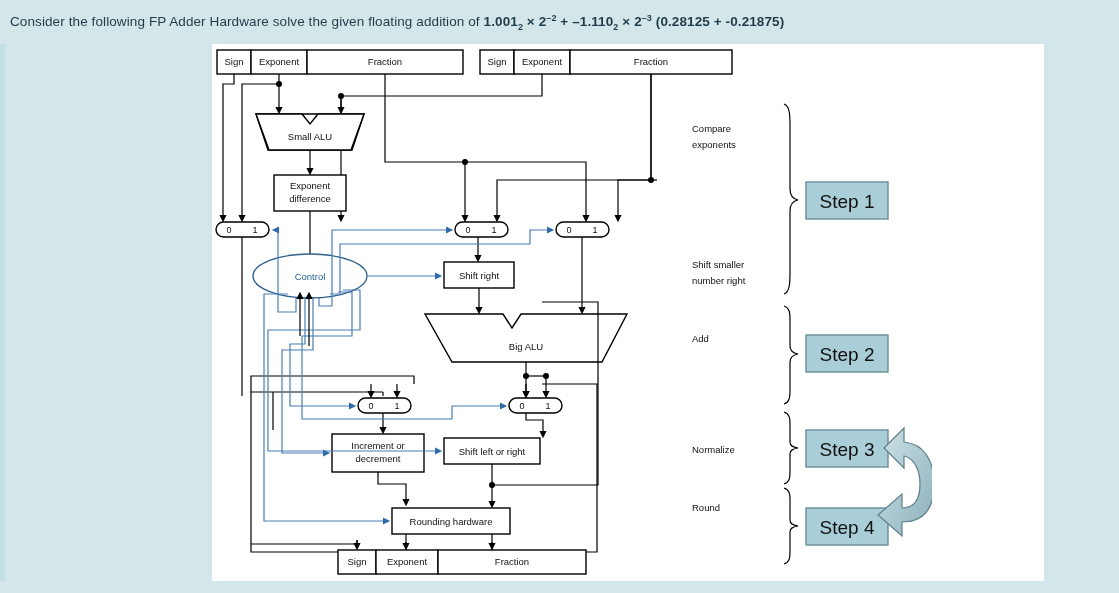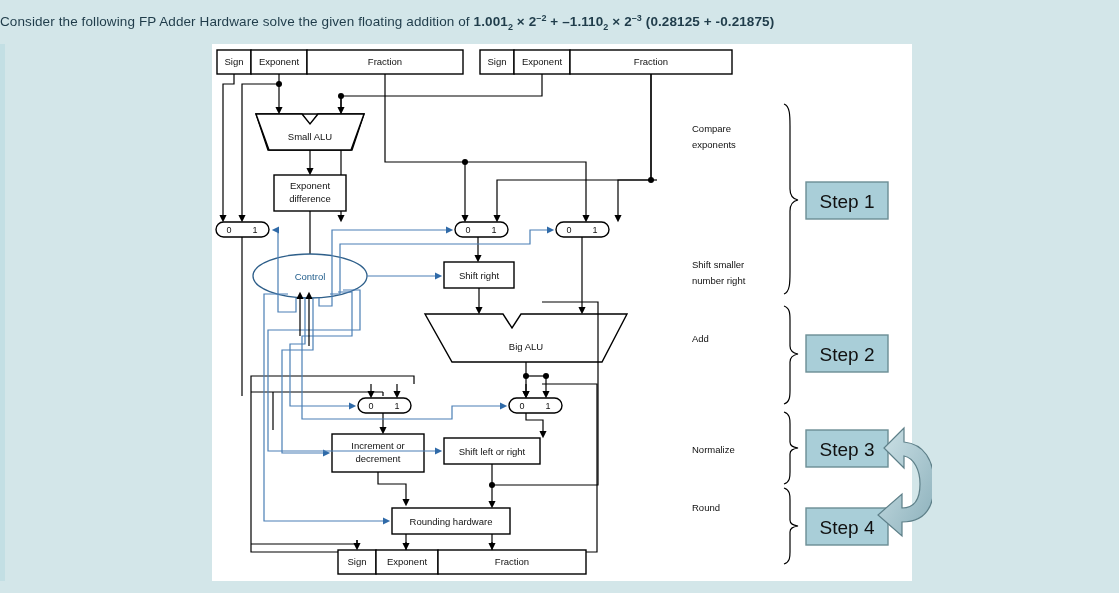--- a/index.html
+++ b/index.html
@@ -14,38 +14,38 @@
     overflow: hidden;
     position: relative;
   }
   #prompt-bar {
     position: absolute;
     left: 0; top: 0;
     width: 1119px;
     height: 44px;
     display: flex;
     align-items: center;
-    padding-left: 0;
+    padding-left: 10px;
     box-sizing: border-box;
   }
   #prompt-text {
     font-size: 13.5px;
     color: #1f3c4a;
     white-space: nowrap;
     letter-spacing: 0.1px;
   }
   #prompt-text .b { font-weight: bold; }
   #prompt-text sup { font-size: 9px; vertical-align: super; }
   #prompt-text sub { font-size: 9px; vertical-align: sub; }
 
   #diagram-panel {
     position: absolute;
     left: 212px;
     top: 44px;
-    width: 700px;
+    width: 832px;
     height: 537px;
     background: #ffffff;
   }
   #left-strip {
     position: absolute;
     left: 0; top: 44px;
     width: 5px; height: 537px;
     background: #c3dfe4;
   }
   svg { display: block; }

